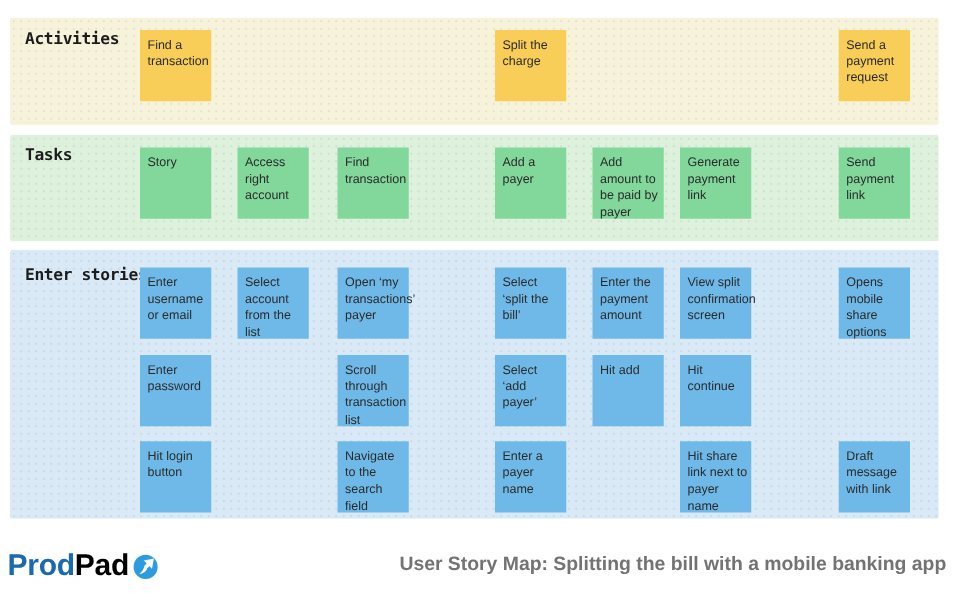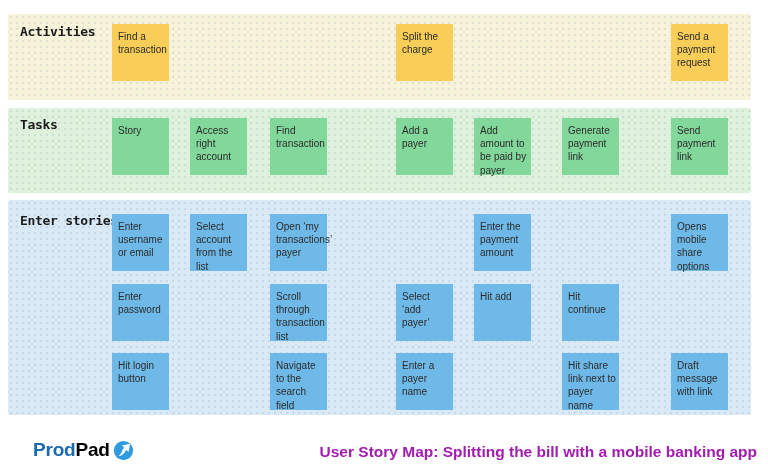--- a/index.html
+++ b/index.html
@@ -29,35 +29,35 @@
     position:absolute; width:57px; height:57px; box-sizing:border-box;
     padding:6px 3px 3px 6px; font-size:10px; line-height:1.32; color:#2b2b2b;
     box-shadow:0 0 0 0 transparent;
   }
   .note-yellow { background:#f8cd58; }
   .note-green  { background:#82d79b; }
   .note-blue   { background:#6fb9e8; }
 
   
   .c1{left:112px} .c2{left:190px} .c3{left:270px} .c4{left:396px}
-  .c5{left:474px} .c6{left:562px} .c7{left:671px}
+  .c5{left:474px} .c6{left:544px} .c7{left:671px}
   
   .ra{top:24px} .rt{top:118px} .r1{top:214px} .r2{top:284px} .r3{top:353px}
 
   .logo {
-    position:absolute; left:33px; top:439px; display:flex; align-items:center;
-    font-size:19px; font-weight:bold; letter-spacing:-0.2px;text-align:center;
+    position:absolute; left:6px; top:439px; display:flex; align-items:center;
+    font-size:24px; font-weight:bold; letter-spacing:-0.2px;text-align:center;
   }
   .logo-prod { color:#1b69ae; }
   .logo-pad  { color:#000000; }
   .logo-mark { margin-left:3px; width:21px; height:21px; display:inline-block; }
 
   .footer-title {
     position:absolute; right:11px; top:443px;
-    font-size:15.5px; font-weight:bold; color:#a21caf; white-space:nowrap;
+    font-size:15.5px; font-weight:bold; color:#737373; white-space:nowrap;
   }
 </style>
 </head>
 <body>
 
 <div class="canvas">
 
   <div class="band" id="band-activities"></div>
   <div class="row-label" id="label-activities">Activities</div>
   <div class="note note-yellow c1 ra">Find a transaction</div>
@@ -73,21 +73,23 @@
   <div class="note note-green c5 rt">Add amount to be paid by payer</div>
   <div class="note note-green c6 rt">Generate payment link</div>
   <div class="note note-green c7 rt">Send payment link</div>
 
   <div class="band" id="band-stories"></div>
   <div class="row-label" id="label-stories">Enter stories</div>
 
   <div class="note note-blue c1 r1">Enter username or email</div>
   <div class="note note-blue c2 r1">Select account from the list</div>
   <div class="note note-blue c3 r1">Open ‘my transactions’ payer</div>
+  <div class="note note-blue c4 r1">Select ‘split the bill’</div>
   <div class="note note-blue c5 r1">Enter the payment amount</div>
+  <div class="note note-blue c6 r1">View split confirmation screen</div>
   <div class="note note-blue c7 r1">Opens mobile share options</div>
 
   <div class="note note-blue c1 r2">Enter password</div>
   <div class="note note-blue c3 r2">Scroll through transaction list</div>
   <div class="note note-blue c4 r2">Select ‘add payer’</div>
   <div class="note note-blue c5 r2">Hit add</div>
   <div class="note note-blue c6 r2">Hit continue</div>
 
   <div class="note note-blue c1 r3">Hit login button</div>
   <div class="note note-blue c3 r3">Navigate to the search field</div>

